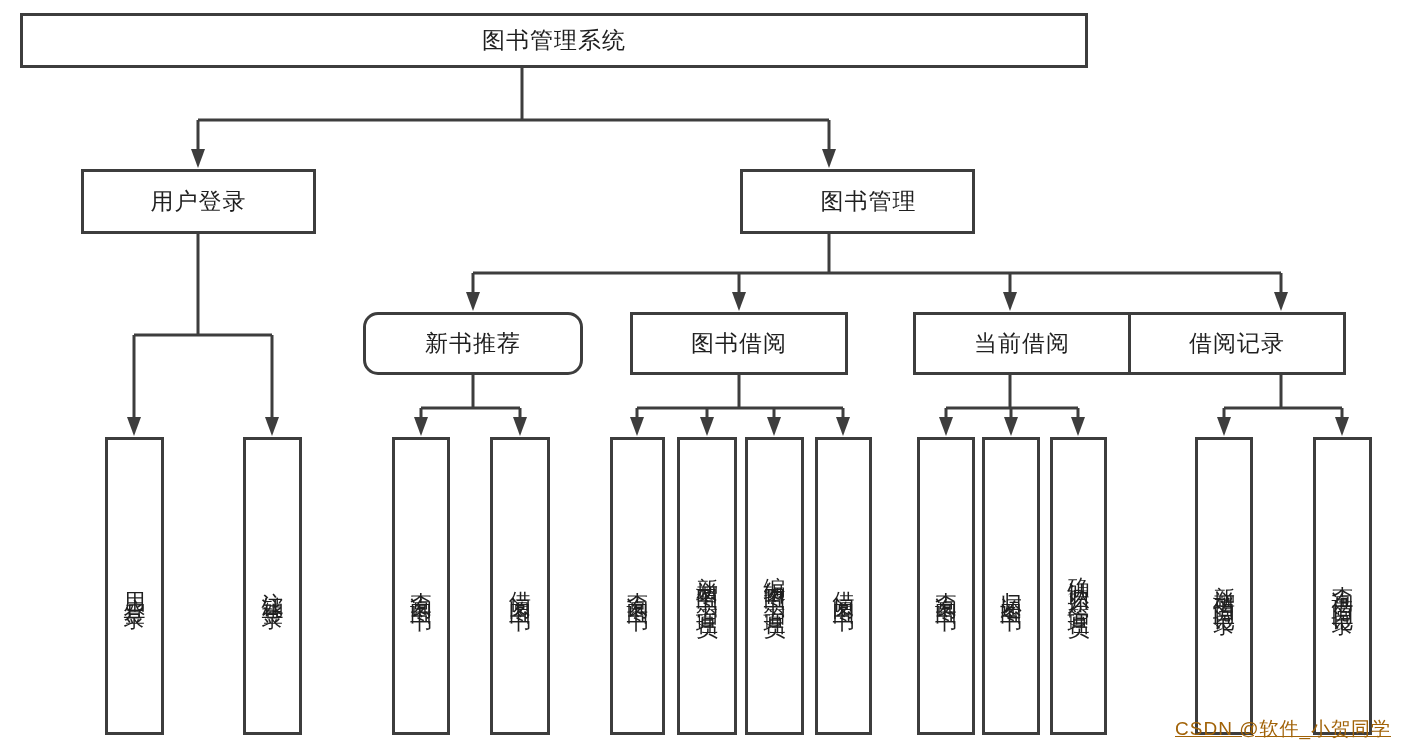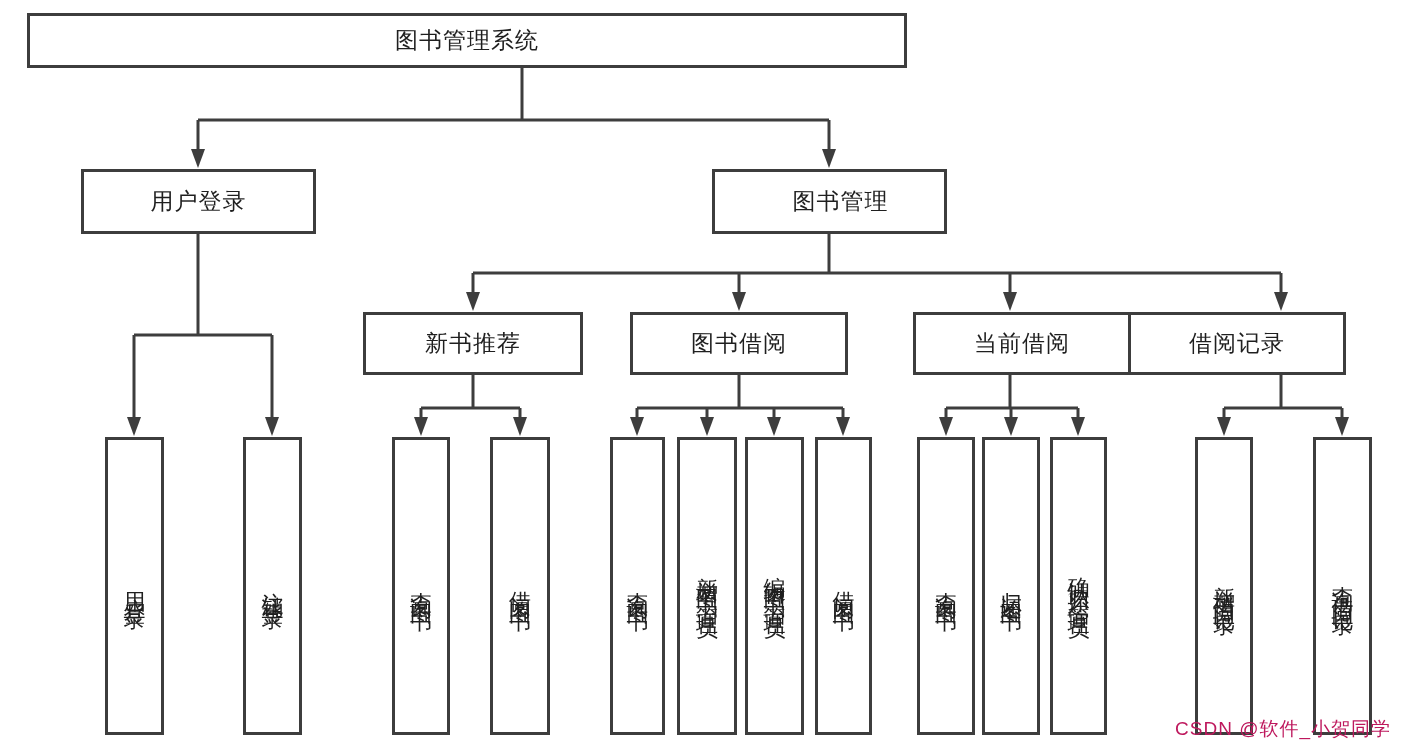--- a/index.html
+++ b/index.html
@@ -9,31 +9,31 @@
     font-family:"Liberation Sans","DejaVu Sans",sans-serif;
     color:#1f1f1f;
   }
   #connector-layer{position:absolute;left:0;top:0;width:1405px;height:747px;z-index:1;}
   .node{
     position:absolute;box-sizing:border-box;background:#ffffff;
     border:3px solid #3d3d3d;display:flex;align-items:center;justify-content:center;
     z-index:2;
   }
   .node-label{font-size:23px;letter-spacing:1px;white-space:nowrap;}
-  .root-box{left:27px;top:13px;width:880px;height:55px;}
+  .root-box{left:20px;top:13px;width:1068px;height:55px;}
   .lvl2{top:169px;width:235px;height:65px;}
   .lvl3{top:312px;width:218px;height:63px;}
   .leaf{top:437px;height:298px;}
   .leaf .node-label{
     writing-mode:vertical-rl;text-orientation:mixed;
     font-size:22px;letter-spacing:6px;line-height:1;white-space:nowrap;
   }
   #watermark{
     position:absolute;right:14px;bottom:5px;z-index:3;
-    font-size:19px;color:#be185d;letter-spacing:1px;white-space:nowrap;
+    font-size:19px;color:#a16207;letter-spacing:1px;white-space:nowrap;text-decoration:underline;
   }
   svg line, svg path{stroke:#3d3d3d;stroke-width:3;fill:none;}
   svg polygon{fill:#3d3d3d;stroke:none;}
 </style>
 </head>
 <body>
 
 <svg id="connector-layer" viewBox="0 0 1405 747" xmlns="http://www.w3.org/2000/svg">
 
   <path d="M522 68 V120"></path>
@@ -96,25 +96,25 @@
   <polygon points="1342,436 1335,417 1349,417"></polygon>
 </svg>
 
 <div class="node root-box">
   <span class="node-label">图书管理系统</span>
 </div>
 
 <div class="node lvl2" style="left:81px;">
   <span class="node-label">用户登录</span>
 </div>
-<div class="node lvl2" style="left:712px;padding-left:22px;">
+<div class="node lvl2" style="left:740px;padding-left:22px;">
   <span class="node-label">图书管理</span>
 </div>
 
-<div class="node lvl3" style="left:363px;width:220px;">
+<div class="node lvl3" style="left:363px;width:220px;border-radius:15px;">
   <span class="node-label">新书推荐</span>
 </div>
 <div class="node lvl3" style="left:630px;">
   <span class="node-label">图书借阅</span>
 </div>
 <div class="node lvl3" style="left:901px;margin-left:12px;">
   <span class="node-label">当前借阅</span>
 </div>
 <div class="node lvl3" style="left:1128px;">
   <span class="node-label">借阅记录</span>

